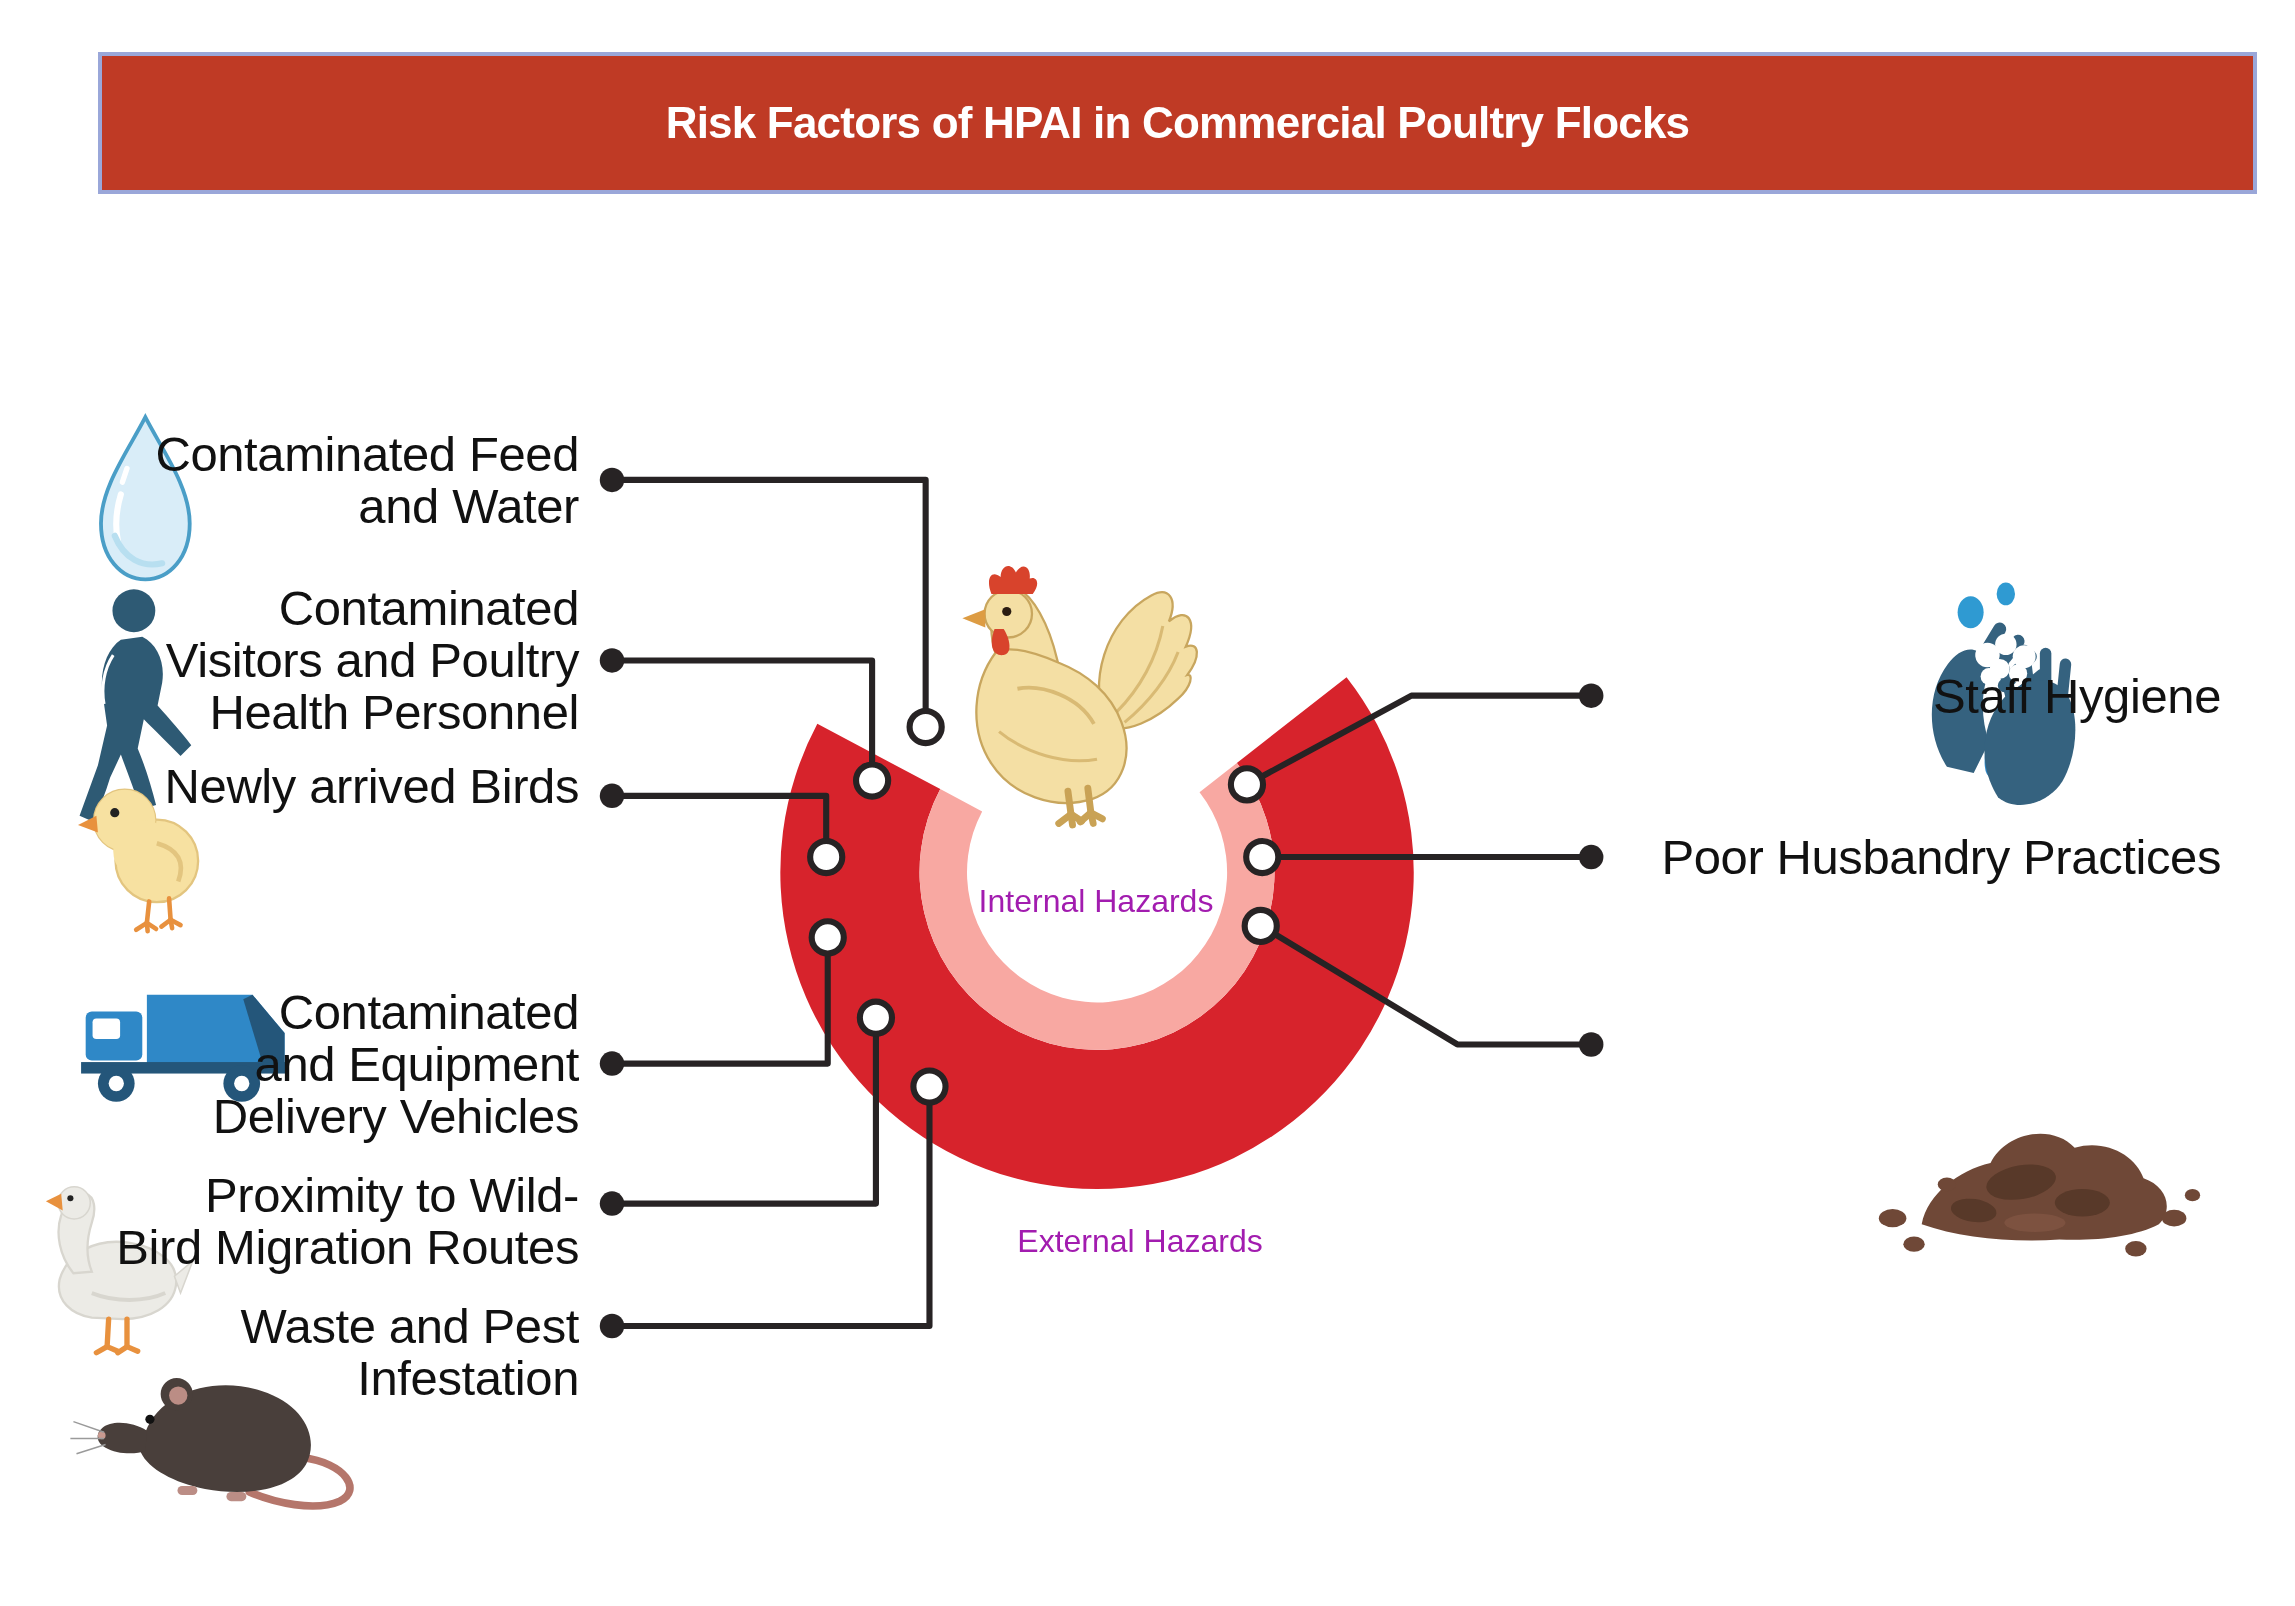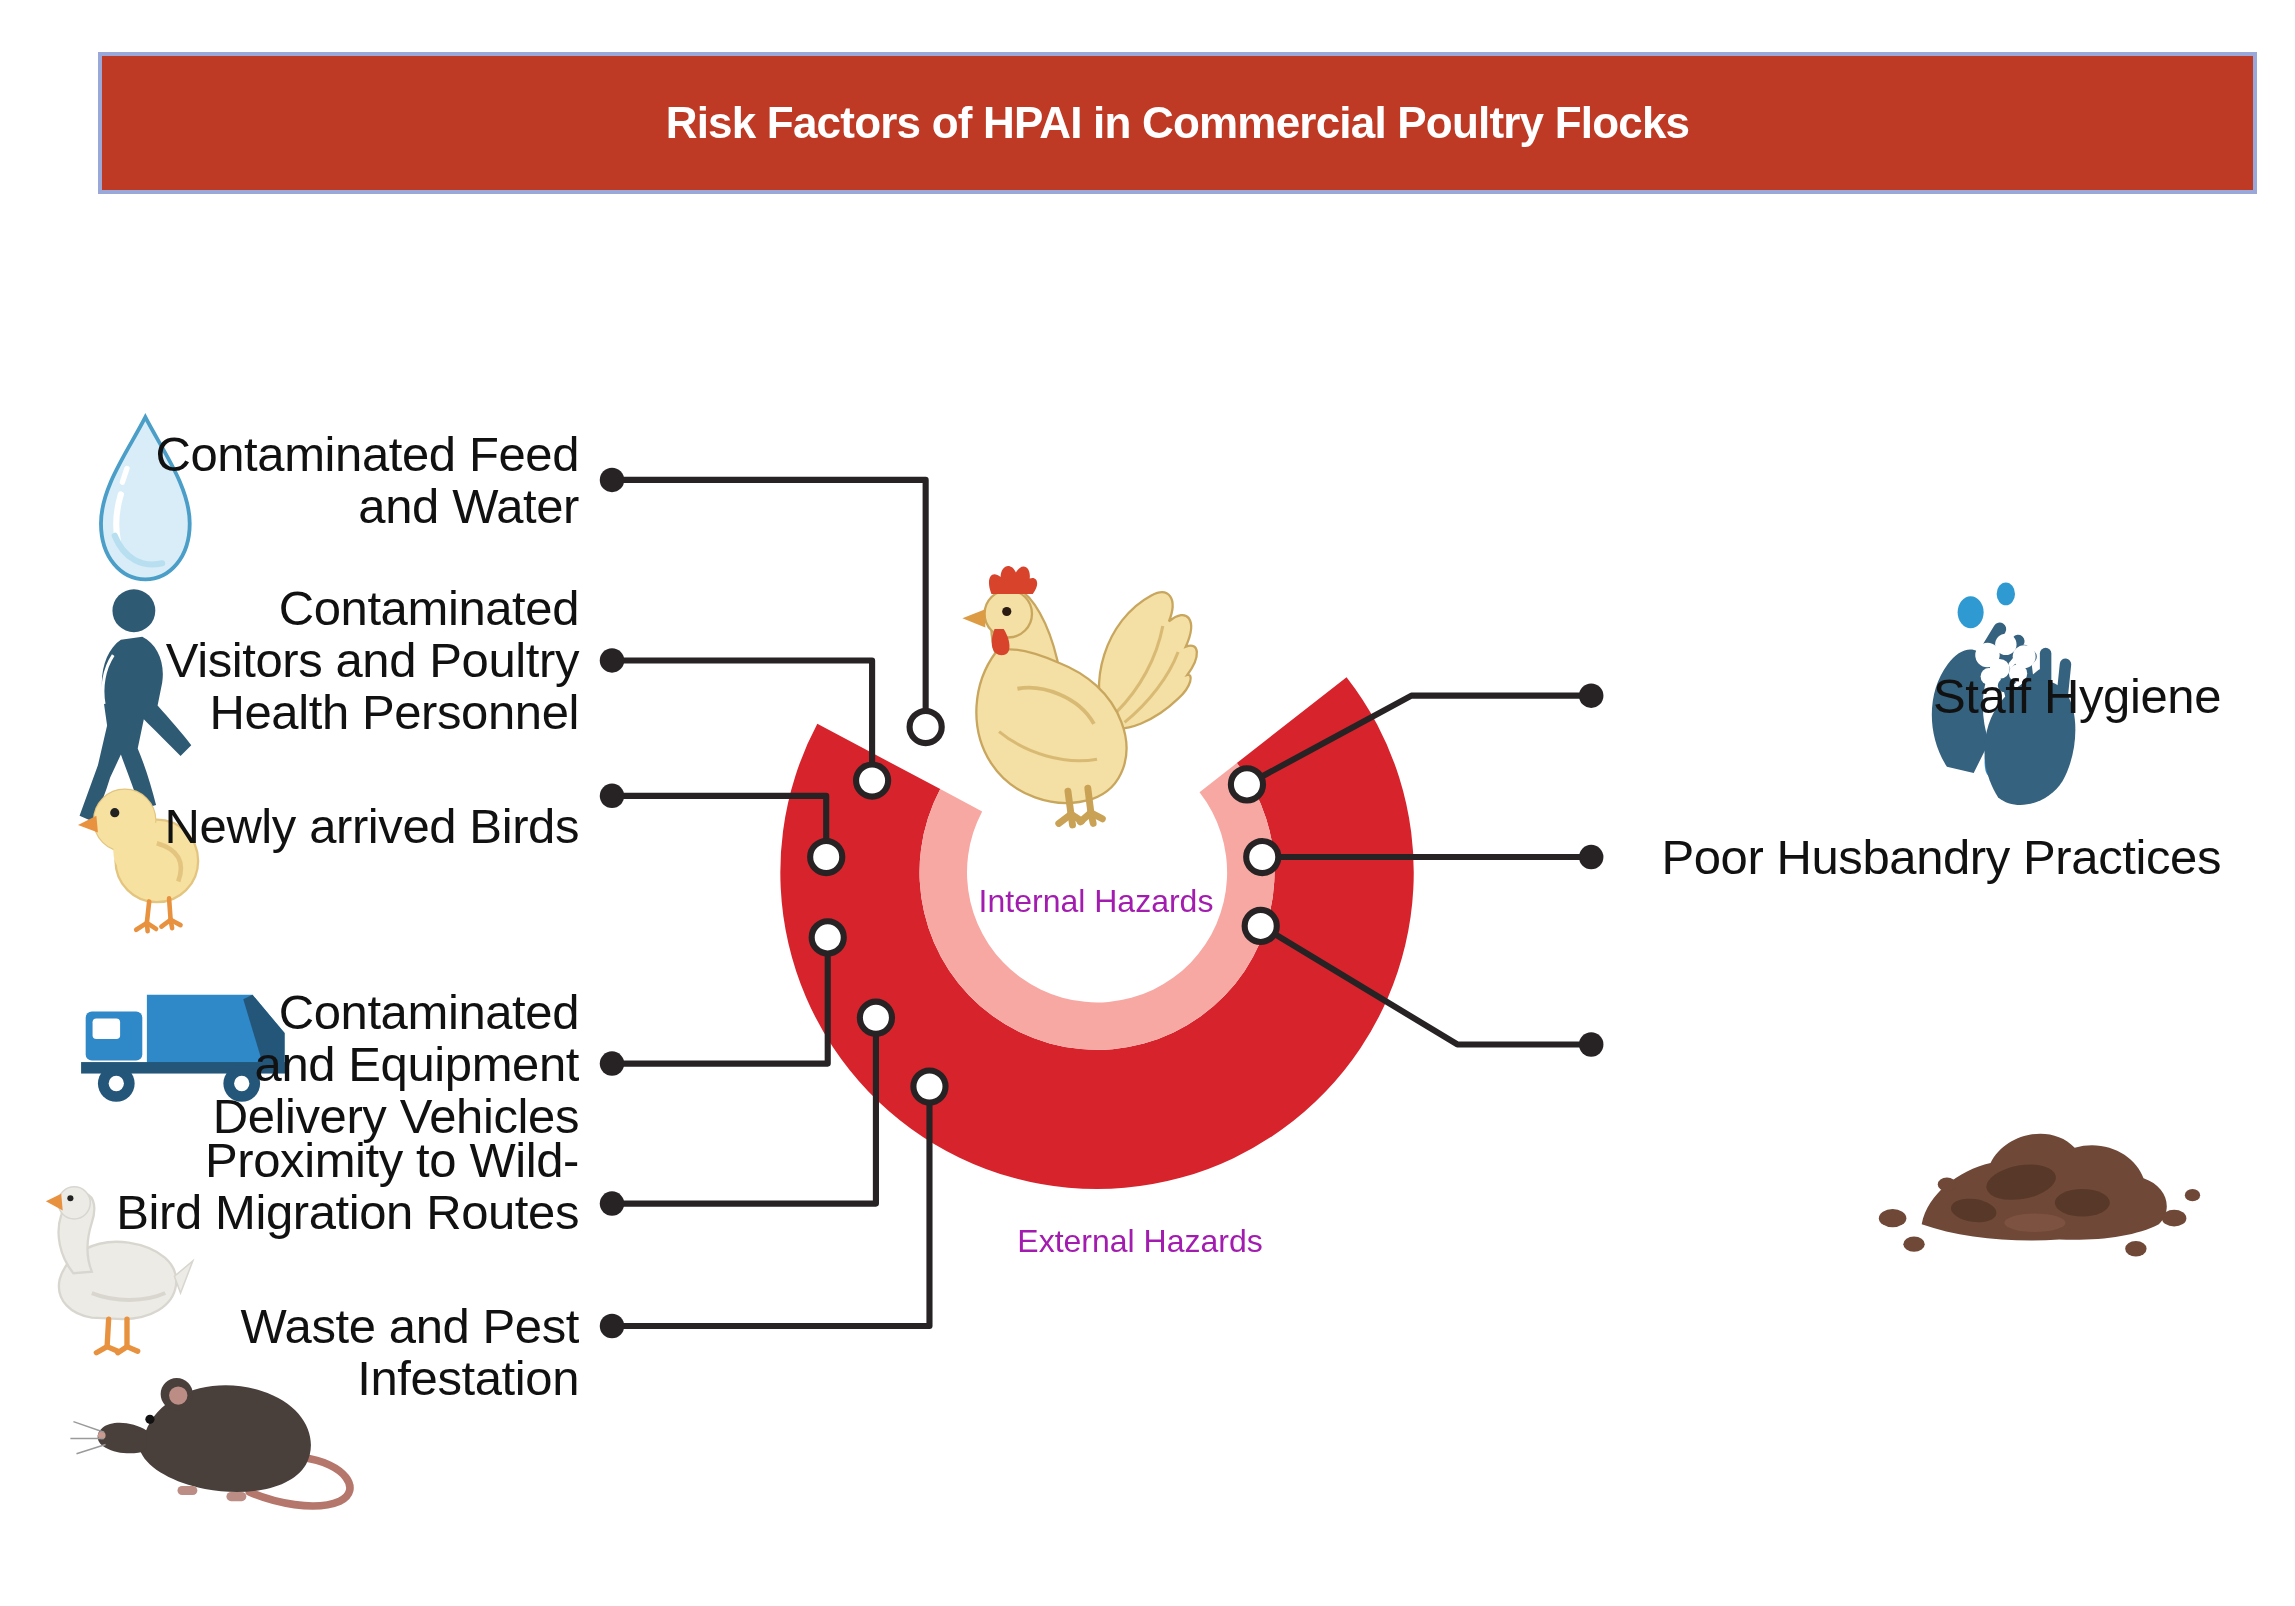--- a/index.html
+++ b/index.html
@@ -219,29 +219,29 @@
 
   <div class="factor left" style="top:428px">
     <div>Contaminated Feed</div>
     <div>and Water</div>
   </div>
   <div class="factor left" style="top:582px">
     <div>Contaminated</div>
     <div>Visitors and Poultry</div>
     <div>Health Personnel</div>
   </div>
-  <div class="factor left" style="top:800px">
+  <div class="factor left" style="top:760px">
     <div>Newly arrived Birds</div>
   </div>
   <div class="factor left" style="top:986px">
     <div>Contaminated</div>
     <div>and Equipment</div>
     <div>Delivery Vehicles</div>
   </div>
-  <div class="factor left" style="top:1134px">
+  <div class="factor left" style="top:1169px">
     <div>Proximity to Wild-</div>
     <div>Bird Migration Routes</div>
   </div>
   <div class="factor left" style="top:1300px">
     <div>Waste and Pest</div>
     <div>Infestation</div>
   </div>
 
   <div class="factor right" style="top:670px">
     <div>Staff Hygiene</div>

